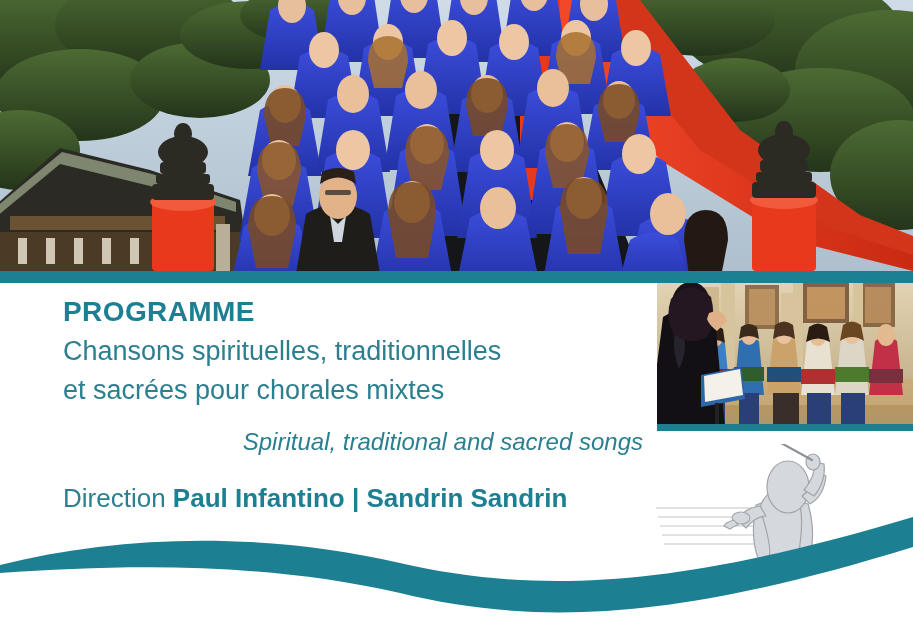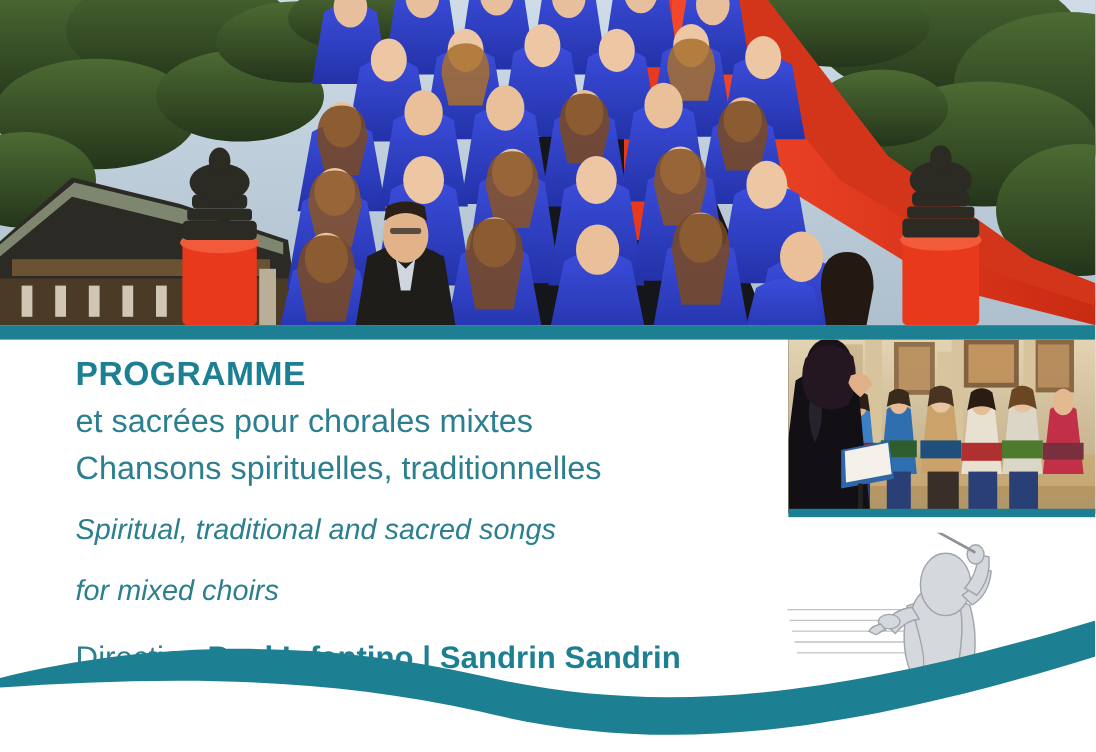--- a/index.html
+++ b/index.html
@@ -18,21 +18,21 @@
 
   
   .textcol{position:absolute;left:63px;top:296px;width:580px;}
 
   .kicker{font-size:28px;font-weight:bold;letter-spacing:.4px;color:#1d7f92;
           line-height:1.16;margin:0 0 4px 0;}
 
   .fr{font-size:27px;font-weight:400;color:#2b7f8f;line-height:1.42;margin:0;}
 
   .en{font-size:24px;font-style:italic;font-weight:400;color:#2b7f8f;
-      line-height:1.44;margin:16px 0 0 0;}
+      line-height:1.44;margin:16px 0 0 0;text-align:right;}
 
   .direction{font-size:26px;color:#2b7f8f;line-height:1.3;margin:22px 0 0 0;
              white-space:nowrap;}
   .direction b{font-weight:bold;color:#1d7f92;}
 
   
   .sidephoto{position:absolute;left:657px;top:283px;width:256px;height:145px;
              overflow:hidden;background:#6b5a47;}
   .sidephoto svg{display:block;width:256px;height:145px;}
   .sidephoto-rule{position:absolute;left:657px;top:424px;width:256px;height:7px;
@@ -257,24 +257,23 @@
           <rect x="325" y="190" width="26" height="5" rx="2" fill="#2b2b2b" opacity=".75"></rect>
         </g>
       </g>
     </svg>
   </div>
 
   <div class="hero-rule"></div>
 
   <div class="textcol">
     <div class="kicker">PROGRAMME</div>
+    <div class="fr">Chansons spirituelles, traditionnelles</div>
     <div class="fr">et sacrées pour chorales mixtes</div>
-    <div class="fr">Chansons spirituelles, traditionnelles</div>
     <div class="en">Spiritual, traditional and sacred songs</div>
-    <div class="en">for mixed choirs</div>
     <div class="direction"><span>Direction</span>
       <b>Paul Infantino</b>
       <b>|</b>
       <b>Sandrin Sandrin</b></div>
   </div>
 
   <div class="sidephoto">
     <svg viewBox="0 0 256 145" preserveAspectRatio="none" aria-hidden="true">
       <defs>
         <linearGradient id="church" x1="0" y1="0" x2="0" y2="1">

